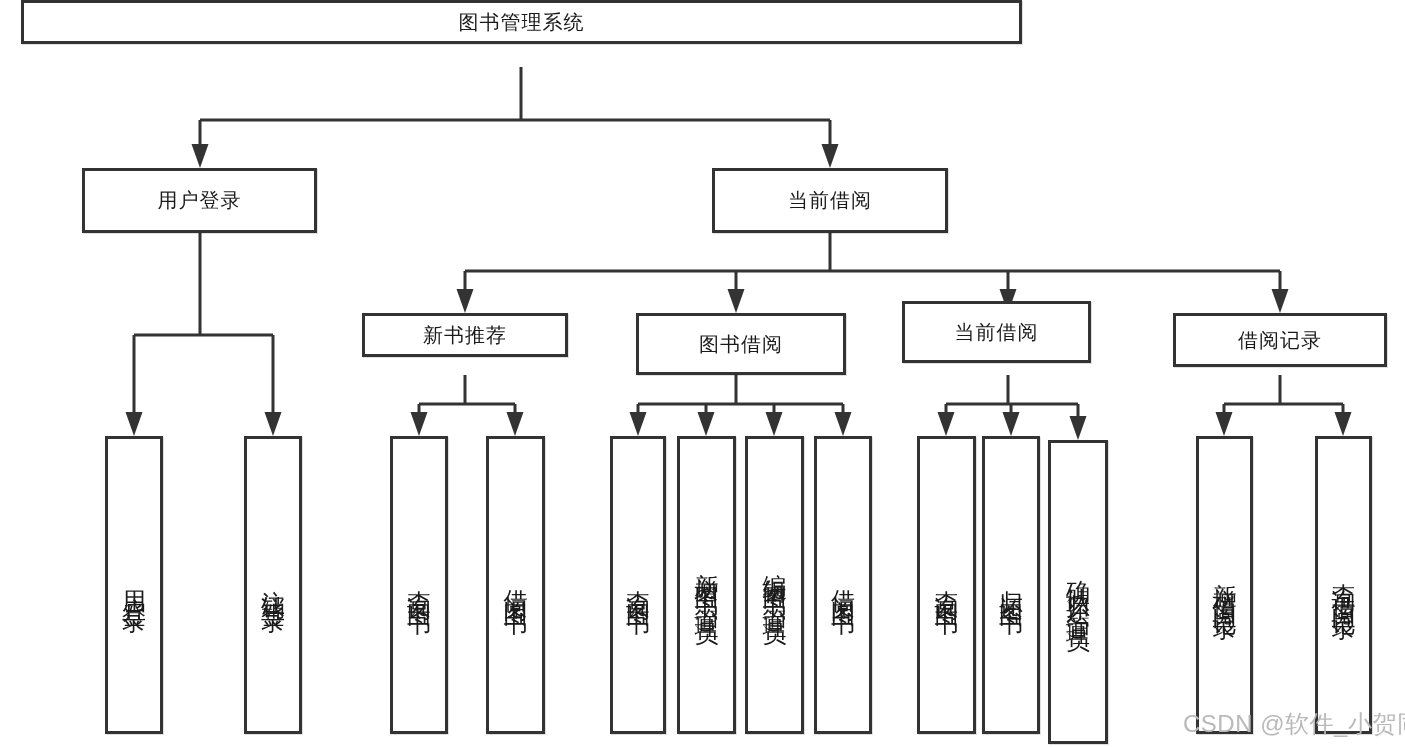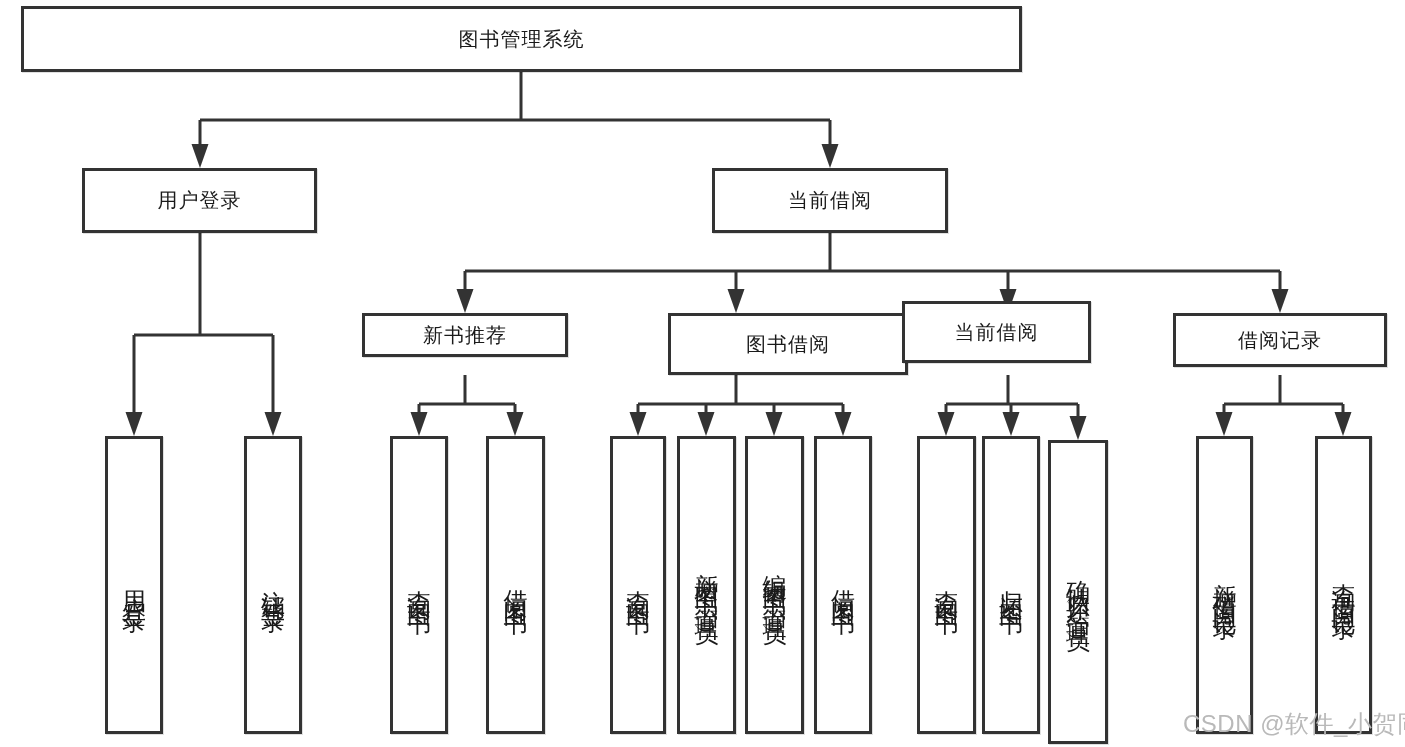--- a/index.html
+++ b/index.html
@@ -50,35 +50,35 @@
     <polygon points="697.5,412 714.5,412 706,436" fill="#333333"></polygon>
     <polygon points="765.5,412 782.5,412 774,436" fill="#333333"></polygon>
     <polygon points="834.5,412 851.5,412 843,436" fill="#333333"></polygon>
     <polygon points="937.5,412 954.5,412 946,436" fill="#333333"></polygon>
     <polygon points="1002.5,412 1019.5,412 1011,436" fill="#333333"></polygon>
     <polygon points="1069.5,416 1086.5,416 1078,440" fill="#333333"></polygon>
     <polygon points="1215.5,412 1232.5,412 1224,436" fill="#333333"></polygon>
     <polygon points="1334.5,412 1351.5,412 1343,436" fill="#333333"></polygon>
   </svg>
 
-<div class="node h" style="left:21px;top:6px;width:1001px;height:66px">
+<div class="node h" style="left:21px;top:0;width:1001px;height:44px">
   <span>图书管理系统</span>
 </div>
 
 <div class="node h" style="left:82px;top:168px;width:235px;height:65px">
   <span>用户登录</span>
 </div>
 <div class="node h" style="left:712px;top:168px;width:236px;height:65px">
   <span>当前借阅</span>
 </div>
 
 <div class="node h" style="left:362px;top:313px;width:206px;height:44px">
   <span>新书推荐</span>
 </div>
-<div class="node h" style="left:668px;top:313px;width:240px;height:62px">
+<div class="node h" style="left:636px;top:313px;width:210px;height:62px">
   <span>图书借阅</span>
 </div>
 <div class="node h" style="left:902px;top:301px;width:189px;height:62px">
   <span>当前借阅</span>
 </div>
 <div class="node h" style="left:1173px;top:313px;width:214px;height:54px">
   <span>借阅记录</span>
 </div>
 
 <div class="node v" style="left:105px;top:436px;width:58px;height:298px">

